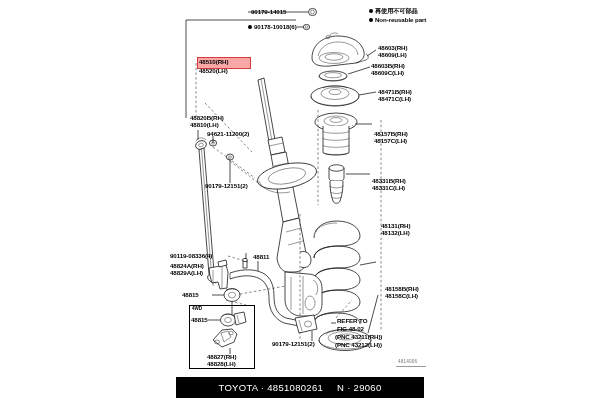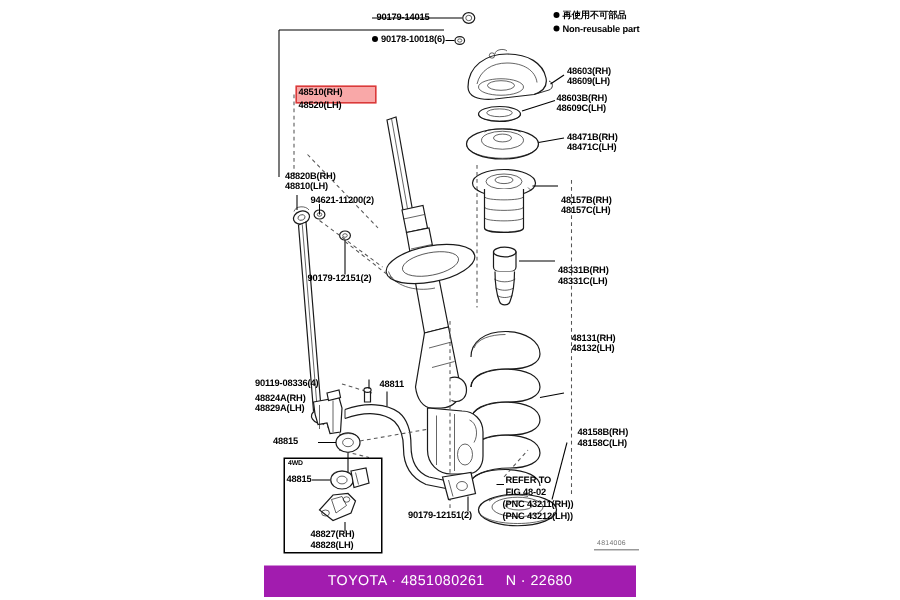--- a/index.html
+++ b/index.html
@@ -13,21 +13,21 @@
   .lbl.jp{font-family:"DejaVu Sans",sans-serif;}
 
   .hl{position:absolute;background:#f9a8a8;border:1px solid #d93a3a;}
 
   .bullet{display:inline-block;width:4px;height:4px;border-radius:50%;
           background:#000;vertical-align:middle;margin-right:2px;}
 
   .box{position:absolute;border:1px solid #000;background:transparent;}
 
   .footer{position:absolute;left:176px;top:377px;width:248px;height:21px;
-          background:#a21caf;display:flex;align-items:center;
+          background:#000000;display:flex;align-items:center;
           justify-content:center;gap:14px;}
   .footer span{color:#fff;font-size:9.5px;letter-spacing:0.3px;}
 
   .tiny{position:absolute;font-size:4.6px;color:#777;letter-spacing:0.2px;}
   .tinyrule{position:absolute;height:1px;background:#999;}
 
   svg{position:absolute;left:0;top:0;overflow:visible;}
   .s{fill:none;stroke:#1a1a1a;stroke-width:0.8;}
   .s2{fill:none;stroke:#1a1a1a;stroke-width:0.6;}
   .sf{fill:#fff;stroke:#1a1a1a;stroke-width:0.8;}
@@ -292,16 +292,16 @@
   <div class="lbl" style="left:337px;top:317px;">REFER TO</div>
   <div class="lbl" style="left:337px;top:325px;">FIG 48-02</div>
   <div class="lbl" style="left:335px;top:333px;">(PNC 43211(RH))</div>
   <div class="lbl" style="left:335px;top:341px;">(PNC 43212(LH))</div>
 
   <div class="tinyrule" style="left:396px;top:366px;width:30px;"></div>
   <div class="tiny" style="left:398px;top:359px;">4814006</div>
 
   <div class="footer">
     <span>TOYOTA · 4851080261</span>
-    <span>N · 22680</span>
+    <span>N · 29060</span>
   </div>
 
 </div>
 
 </body></html>

